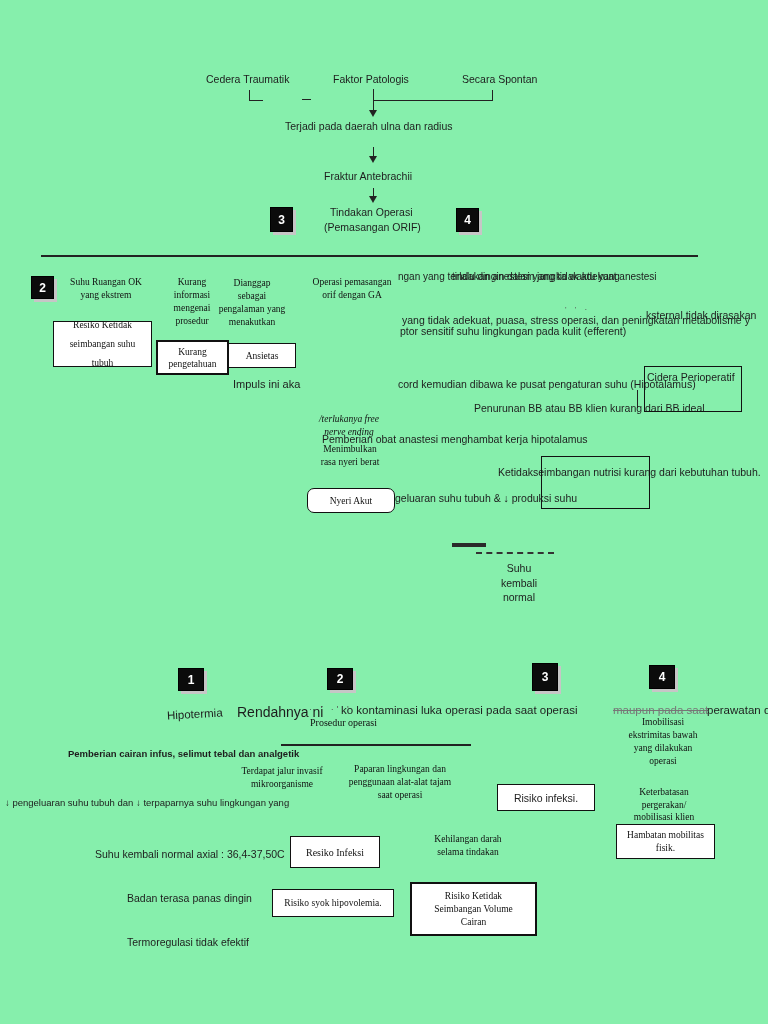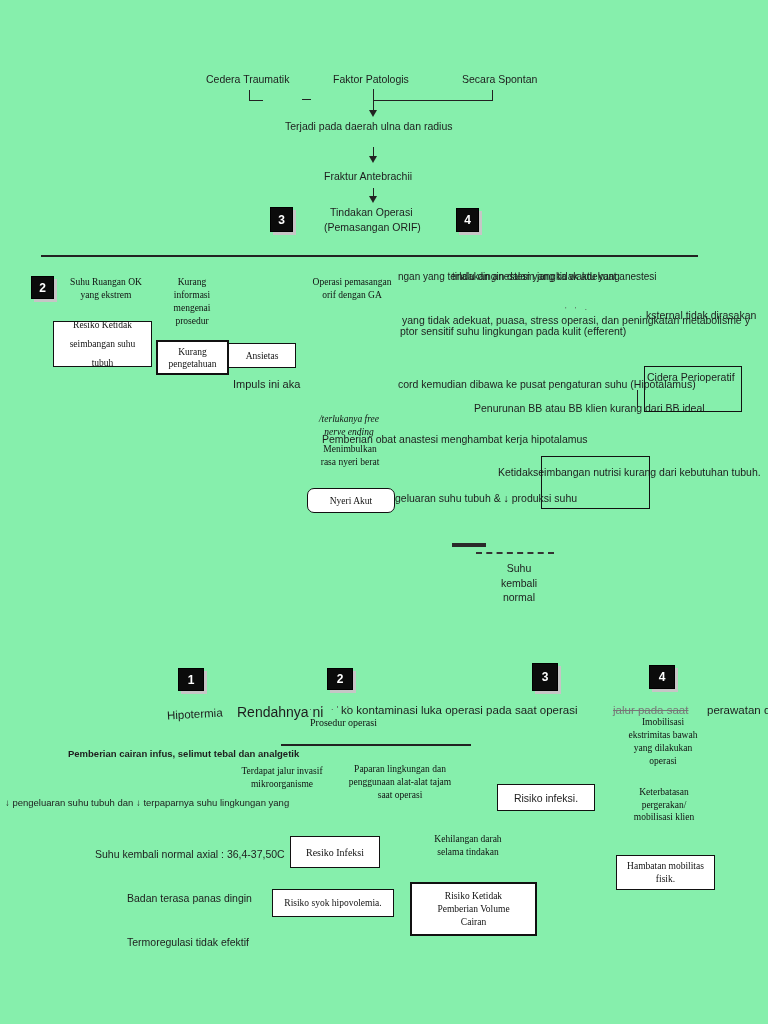--- a/index.html
+++ b/index.html
@@ -57,20 +57,24 @@
 
   <div class="hline" style="left:41px;top:255px;width:657px;height:2px;"></div>
 
   <div class="badge" style="left:31px;top:276px;width:21px;height:21px;">2</div>
   <div class="abs serif ctr" style="left:60px;top:276px;width:92px;font-size:9.5px;line-height:13px;">Suhu Ruangan OK
 yang ekstrem</div>
   <div class="abs serif ctr" style="left:162px;top:276px;width:60px;font-size:9.5px;line-height:13px;">Kurang
 informasi
 mengenai
 prosedur</div>
+  <div class="abs serif ctr" style="left:208px;top:277px;width:88px;font-size:9.5px;line-height:13px;">Dianggap
+sebagai
+pengalaman yang
+menakutkan</div>
 
   <div class="box" style="left:53px;top:321px;width:97px;height:44px;">
     <div class="serif ctr" style="font-size:9.5px;line-height:19px;">Resiko Ketidak
 seimbangan suhu
 tubuh</div>
   </div>
   <div class="box" style="left:156px;top:340px;width:69px;height:31px;border-width:2px;">
     <div class="serif ctr" style="font-size:9.5px;line-height:12px;">Kurang
 pengetahuan</div>
   </div>
@@ -114,21 +118,21 @@
 
   <div class="badge" style="left:178px;top:668px;width:24px;height:21px;">1</div>
   <div class="badge" style="left:327px;top:668px;width:24px;height:20px;">2</div>
   <div class="badge" style="left:532px;top:663px;width:24px;height:26px;">3</div>
   <div class="badge" style="left:649px;top:665px;width:24px;height:22px;">4</div>
 
   <div class="abs sans" style="left:167px;top:708px;font-size:11.5px;transform:rotate(-3deg);">Hipotermia</div>
   <div class="abs sans" style="left:229px;top:704px;font-size:14px;margin-left:8px;">Rendahnya ni</div>
   <div class="abs sans faint" style="left:309px;top:704px;font-size:9px;">· ' ·' '</div>
   <div class="abs sans" style="left:341px;top:704px;font-size:11.5px;">ko kontaminasi luka operasi pada saat operasi</div>
-  <div class="abs sans struck" style="left:613px;top:704px;font-size:11.5px;">jalur pada saat</div>
+  <div class="abs sans struck" style="left:613px;top:704px;font-size:11.5px;">maupun pada saat</div>
   <div class="abs sans" style="left:707px;top:704px;font-size:11.5px;">perawatan d</div>
 
   <div class="abs serif" style="left:310px;top:717px;font-size:10px;">Prosedur operasi</div>
   <div class="abs serif ctr" style="left:619px;top:716px;width:88px;font-size:9.5px;line-height:13px;">Imobilisasi
 ekstrimitas bawah
 yang dilakukan
 operasi</div>
 
   <div class="hline" style="left:281px;top:744px;width:190px;height:2px;"></div>
   <div class="abs sans" style="left:68px;top:748px;font-size:9.5px;font-weight:bold;">Pemberian cairan infus, selimut tebal dan analgetik</div>
@@ -147,30 +151,30 @@
 mobilisasi klien</div>
 
   <div class="abs sans" style="left:5px;top:797px;font-size:9.5px;">↓ pengeluaran suhu tubuh dan ↓ terpaparnya suhu lingkungan yang</div>
 
   <div class="abs sans" style="left:95px;top:848px;font-size:10.5px;">Suhu kembali normal axial : 36,4-37,50C</div>
   <div class="box" style="left:290px;top:836px;width:88px;height:30px;border-width:1.5px;">
     <div class="serif ctr" style="font-size:10px;">Resiko Infeksi</div>
   </div>
   <div class="abs serif ctr" style="left:425px;top:833px;width:86px;font-size:9.5px;line-height:13px;">Kehilangan darah
 selama tindakan</div>
-  <div class="box" style="left:616px;top:855px;width:97px;height:33px;border-width:1.5px;align-items:center;">
+  <div class="box" style="left:616px;top:824px;width:97px;height:33px;border-width:1.5px;align-items:center;">
     <div class="serif ctr" style="font-size:9.5px;line-height:12.5px;">Hambatan mobilitas
 fisik.</div>
   </div>
 
   <div class="abs sans" style="left:127px;top:892px;font-size:10.5px;">Badan terasa panas dingin</div>
   <div class="box" style="left:272px;top:889px;width:120px;height:26px;border-width:1.5px;">
     <div class="serif ctr" style="font-size:9.5px;">Risiko syok hipovolemia.</div>
   </div>
   <div class="box" style="left:410px;top:882px;width:123px;height:50px;border-width:2px;">
     <div class="serif ctr" style="font-size:9.5px;line-height:13px;">Risiko Ketidak
-Pemberian Volume
+Seimbangan Volume
 Cairan</div>
   </div>
 
   <div class="abs sans" style="left:127px;top:936px;font-size:10.5px;">Termoregulasi tidak efektif</div>
 
 </div>
 
 </body></html>

